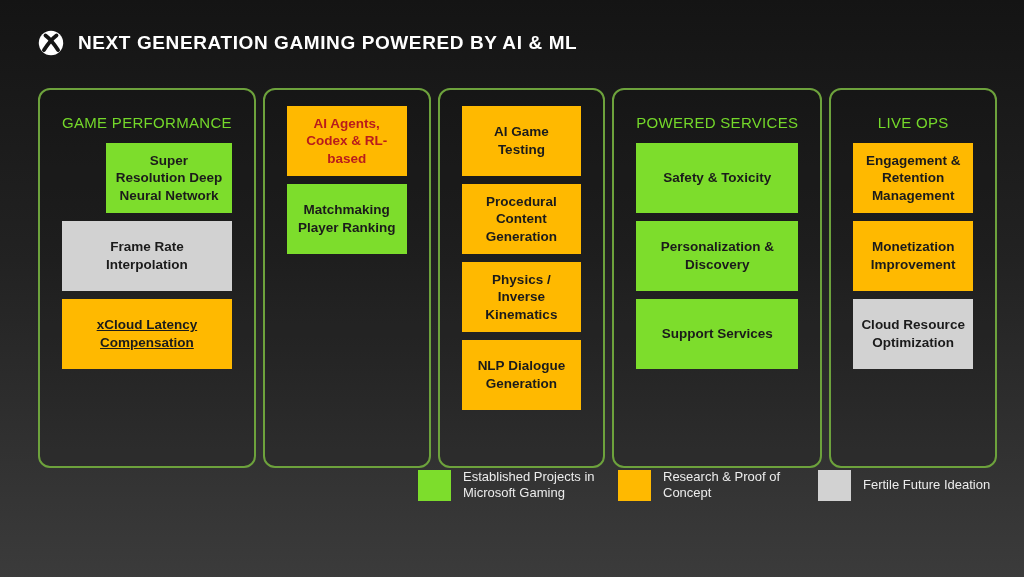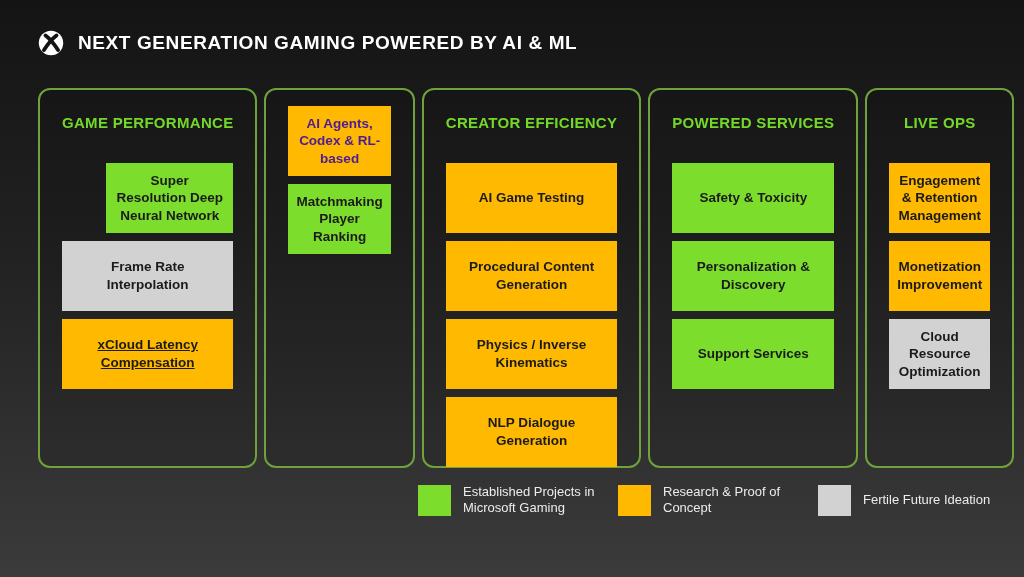--- a/index.html
+++ b/index.html
@@ -47,24 +47,24 @@
     border: 2px solid #6da23c;
     border-radius: 12px;
     padding: 16px 22px 14px 22px;
     background: rgba(0,0,0,0.10);
     display: flex;
     flex-direction: column;
   }
   .panel-title {
     text-align: center;
     font-size: 15px;
-    font-weight: bold;
+    font-weight: normal;
     letter-spacing: 0.3px;
     margin-top: 8px;
-    margin-bottom: 32px;
+    margin-bottom: 12px;
     white-space: nowrap;
   }
   .boxes {
     display: flex;
     flex-direction: column;
     gap: 8px;
   }
   .item-box {
     height: 70px;
     display: flex;
@@ -75,21 +75,21 @@
     font-weight: bold;
     color: #1b1b1b;
     line-height: 1.3;
     padding: 4px 8px;
   }
 
   
   .legend {
     position: absolute;
     left: 418px;
-    top: 484px;
+    top: 469px;
     display: flex;
     justify-content: space-between;
   }
   .legend-item {
     width: 200px;
     display: flex;
     align-items: center;
     gap: 12px;
   }
   .legend-swatch {
@@ -125,26 +125,25 @@
       <div class="panel" style="border-color: rgb(109, 162, 60);">
         <div class="panel-title" style="color: rgb(116, 216, 42);">GAME PERFORMANCE</div>
         <div class="boxes">
           <div class="item-box" style="background: rgb(125, 221, 44); color: rgb(27, 27, 27); margin-left: 44px;">Super Resolution Deep Neural Network</div>
           <div class="item-box" style="background: rgb(210, 210, 210); color: rgb(27, 27, 27);">Frame Rate Interpolation</div>
           <div class="item-box" style="background: rgb(255, 185, 0); color: rgb(27, 27, 27); text-decoration: underline;">xCloud Latency Compensation</div>
         </div>
       </div>
       <div class="panel" style="border-color: rgb(109, 162, 60);">
         <div class="boxes">
-          <div class="item-box" style="background: rgb(255, 185, 0); color: #4c1d95;">AI Agents, Codex &amp; RL-based</div>
+          <div class="item-box" style="background: rgb(255, 185, 0); color: #b91c1c;">AI Agents, Codex &amp; RL-based</div>
           <div class="item-box" style="background: rgb(125, 221, 44); color: rgb(27, 27, 27);">Matchmaking Player Ranking</div>
         </div>
       </div>
       <div class="panel" style="border-color: rgb(109, 162, 60);">
-        <div class="panel-title" style="color: rgb(116, 216, 42);">CREATOR EFFICIENCY</div>
         <div class="boxes">
           <div class="item-box" style="background: rgb(255, 185, 0); color: rgb(27, 27, 27);">AI Game Testing</div>
           <div class="item-box" style="background: rgb(255, 185, 0); color: rgb(27, 27, 27);">Procedural Content Generation</div>
           <div class="item-box" style="background: rgb(255, 185, 0); color: rgb(27, 27, 27);">Physics / Inverse Kinematics</div>
           <div class="item-box" style="background: rgb(255, 185, 0); color: rgb(27, 27, 27);">NLP Dialogue Generation</div>
         </div>
       </div>
       <div class="panel" style="border-color: rgb(109, 162, 60);">
         <div class="panel-title" style="color: rgb(116, 216, 42);">POWERED SERVICES</div>
         <div class="boxes">

